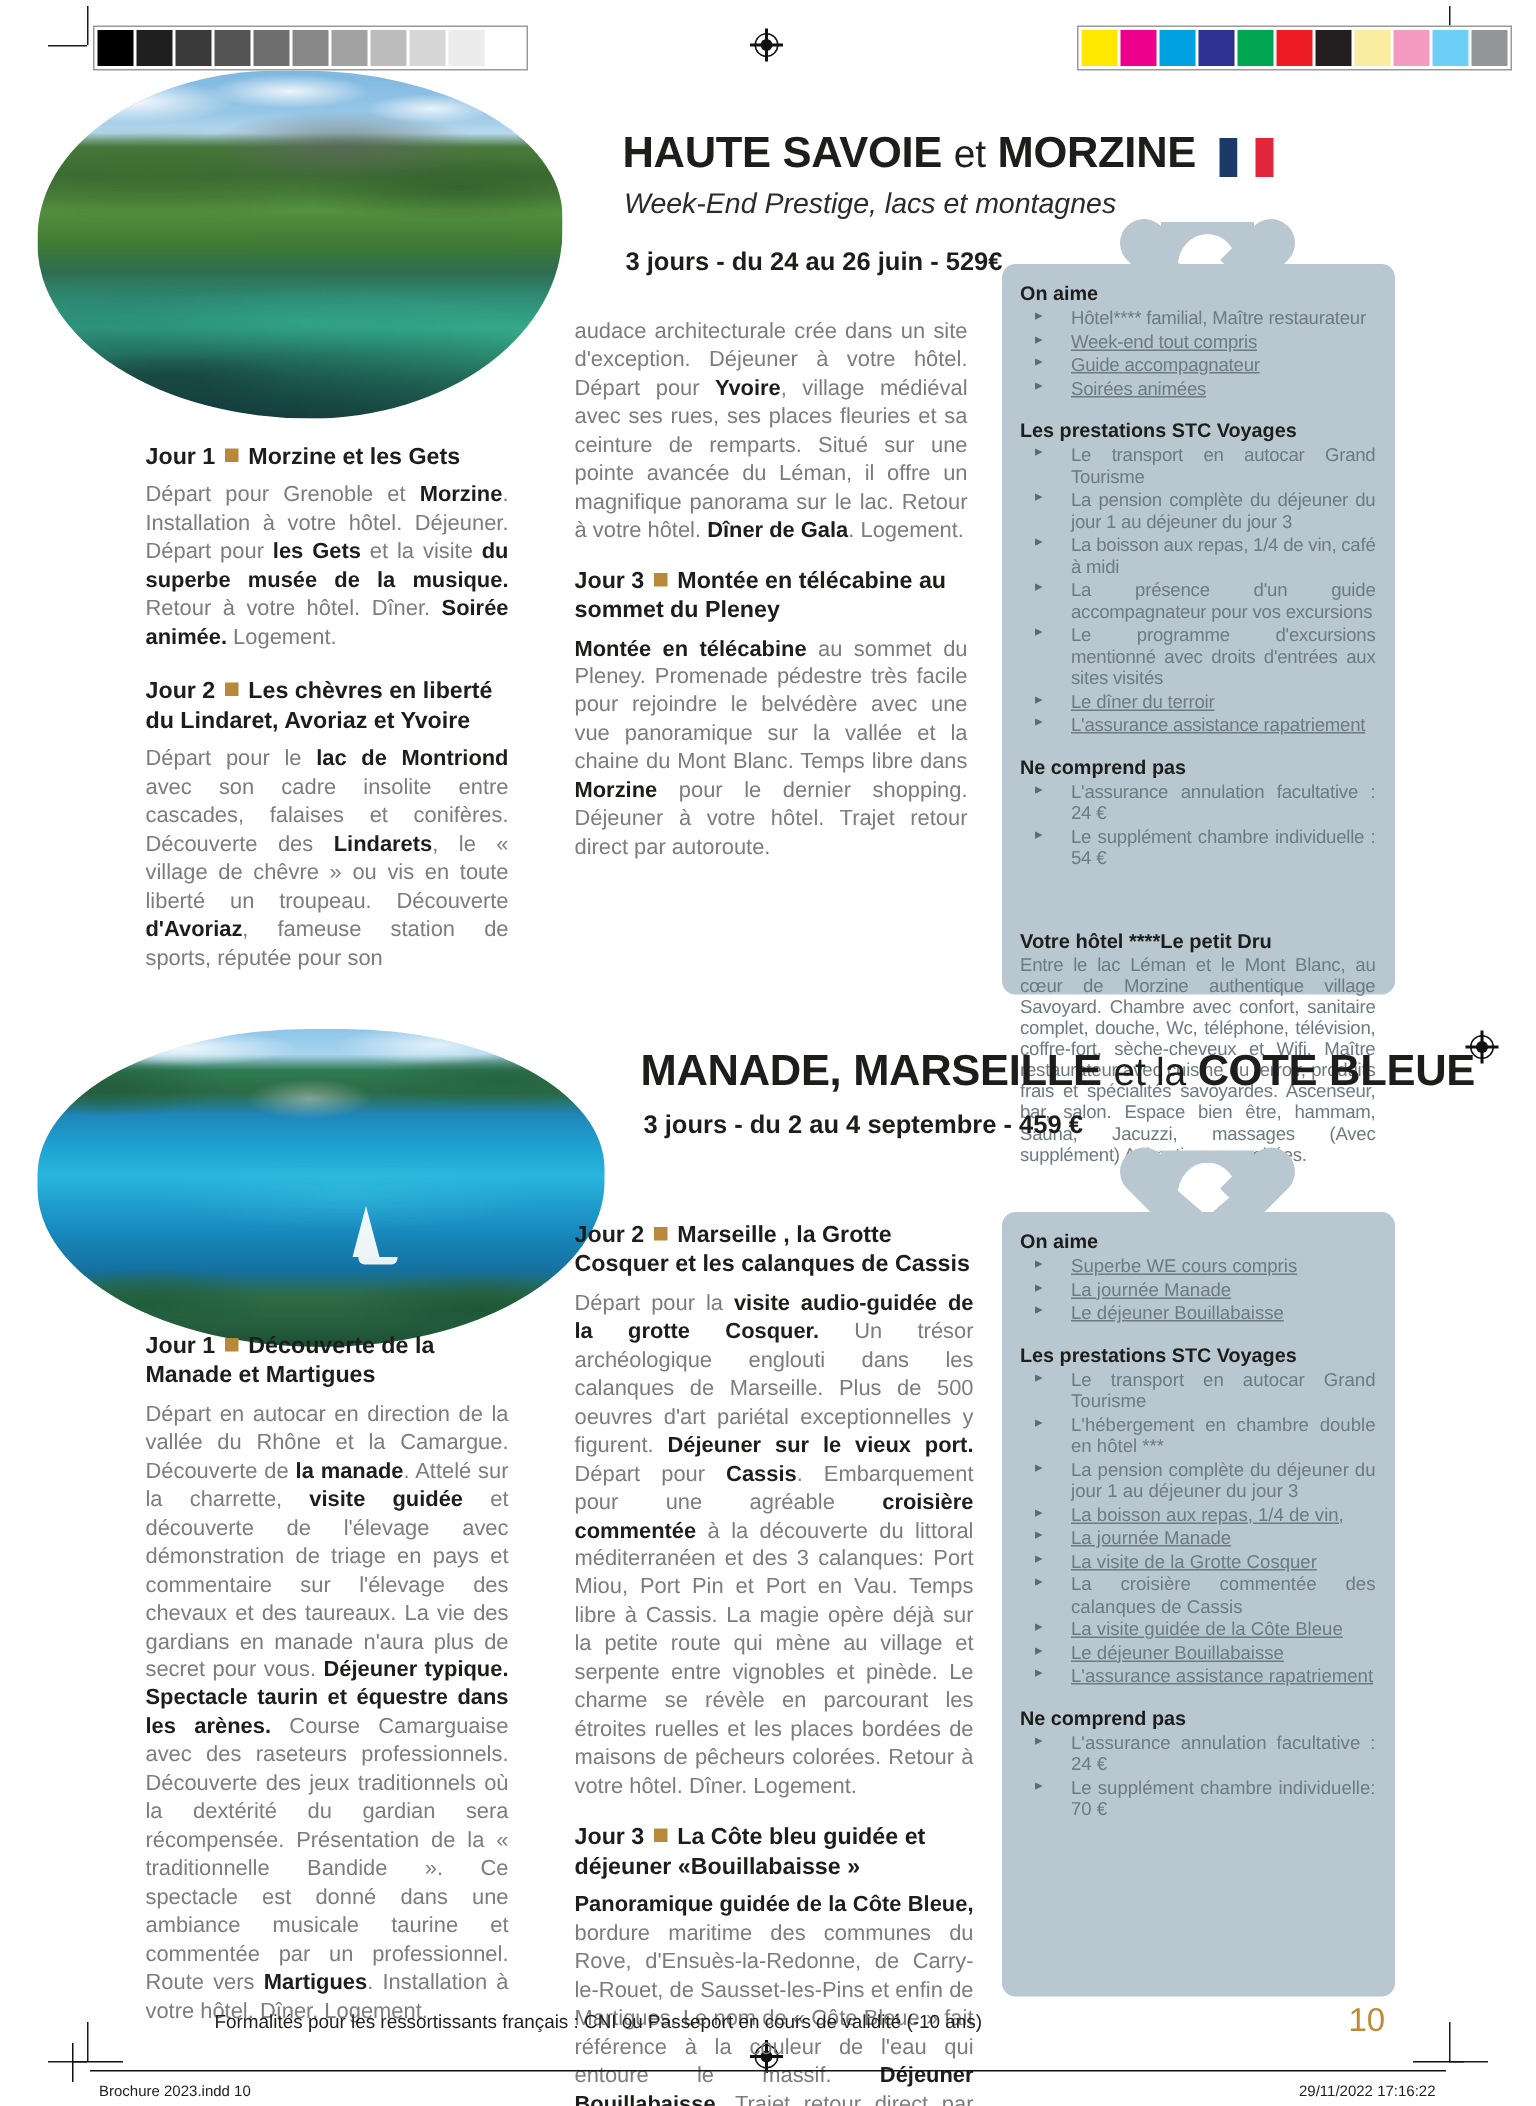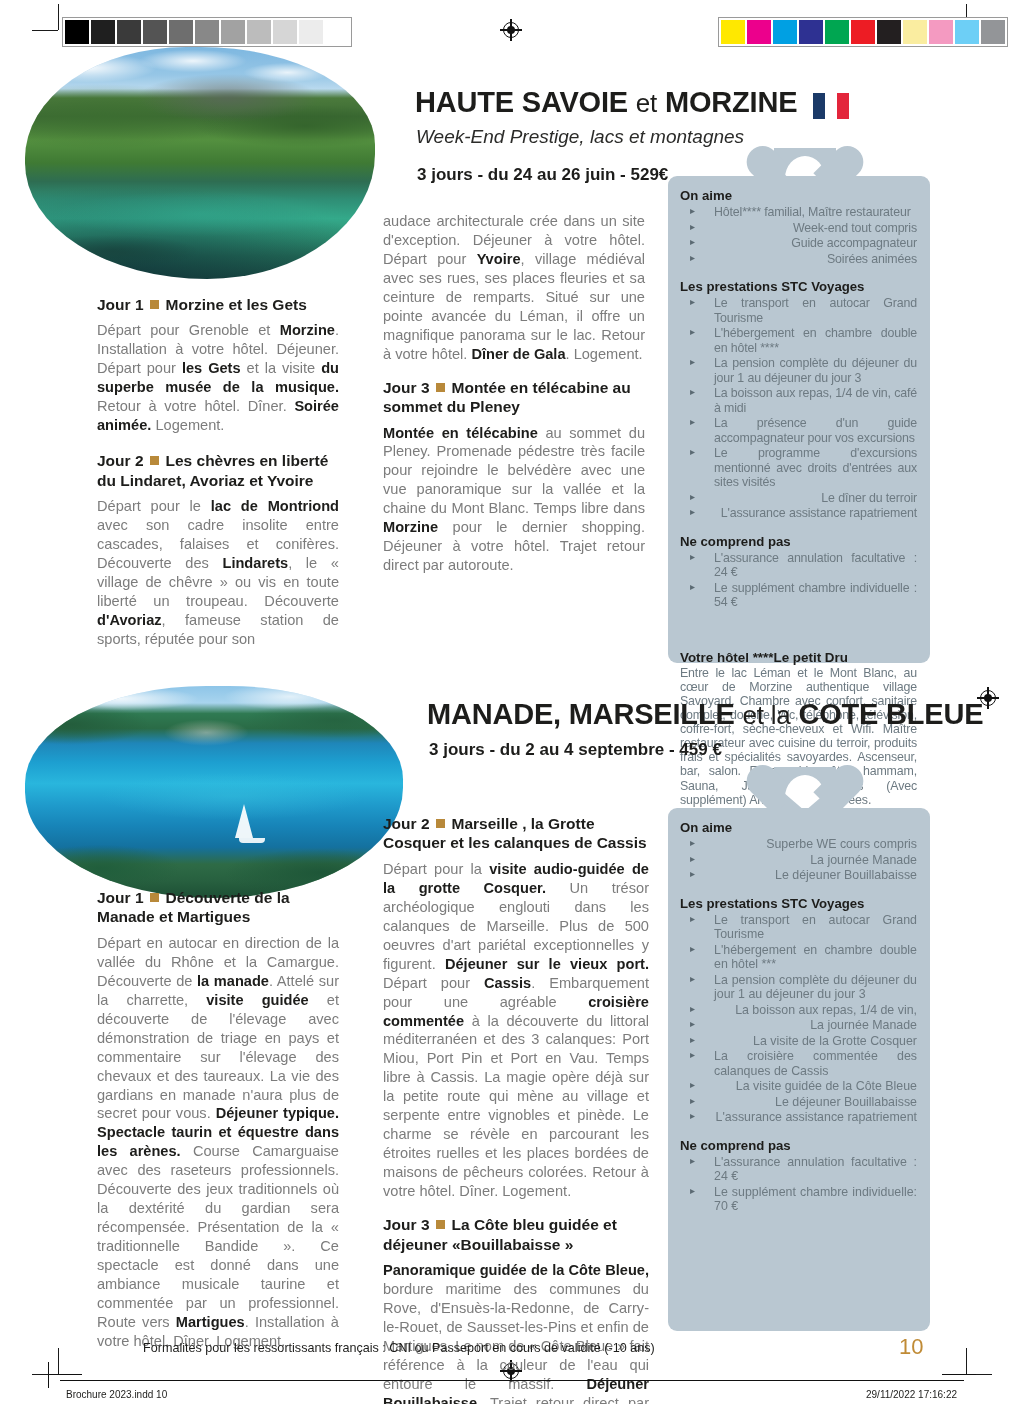--- a/index.html
+++ b/index.html
@@ -140,21 +140,21 @@
   .panel h4 { font-size:13.2px; font-weight:700; color:#1d1d1b; margin:0 0 2px; }
   .panel .gap { height:12px; }
   .panel ul { list-style:none; margin:0 0 0 0; }
   .panel li {
     position:relative; padding-left:34px; font-size:12.4px; line-height:1.17;
     color:#6d7a82; margin-bottom:1px; text-align:justify;
   }
   .panel li::before {
     content:"▸"; position:absolute; left:10px; top:0; color:#5b6a73; font-size:10px;
   }
-  .panel li.nj { text-align:right; }
+  .panel li.nj { text-align:left;text-decoration:underline; }
   .panel p.hotel {
     font-size:12.4px; line-height:1.14; color:#6d7a82; text-align:justify; margin-top:1px;
   }
   .panel h4.hotelh { font-size:13.4px; margin-bottom:1px;margin-top:27px; }
 
   
   .panel.tight li, .panel.tight p.hotel { letter-spacing:-0.15px; }
 
   
   .formalites { position:absolute; font-size:12.6px; color:#1d1d1b;margin-left:46px; }
@@ -252,21 +252,20 @@
     <ul>
         <li>Hôtel**** familial, Maître restaurateur</li>
         <li class="nj">Week-end tout compris</li>
         <li class="nj">Guide accompagnateur</li>
         <li class="nj">Soirées animées</li>
       </ul>
     <div class="gap"></div>
     <h4>Les prestations STC Voyages</h4>
     <ul>
         <li>Le transport en autocar Grand Tourisme</li>
-        <li>L'hébergement en chambre double en hôtel ****</li>
         <li>La pension complète du déjeuner du jour 1 au déjeuner du jour 3</li>
         <li>La boisson aux repas, 1/4 de vin, café à midi</li>
         <li>La présence d'un guide accompagnateur pour vos excursions</li>
         <li>Le programme d'excursions mentionné avec droits d'entrées aux sites visités</li>
         <li class="nj">Le dîner du terroir</li>
         <li class="nj">L'assurance assistance rapatriement</li>
       </ul>
     <div class="gap"></div>
     <h4>Ne comprend pas</h4>
     <ul>

